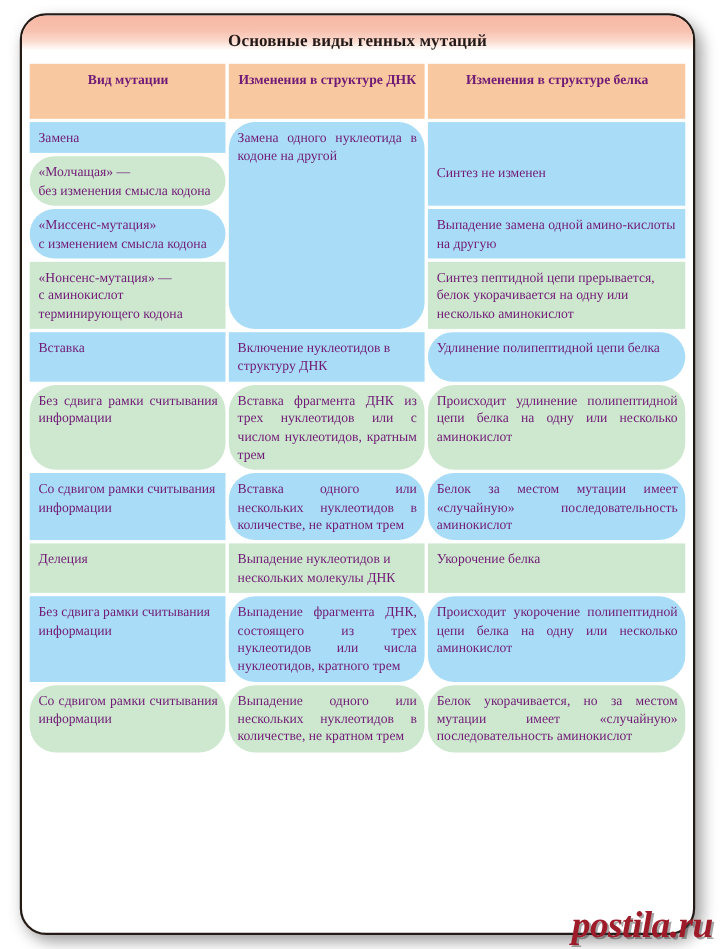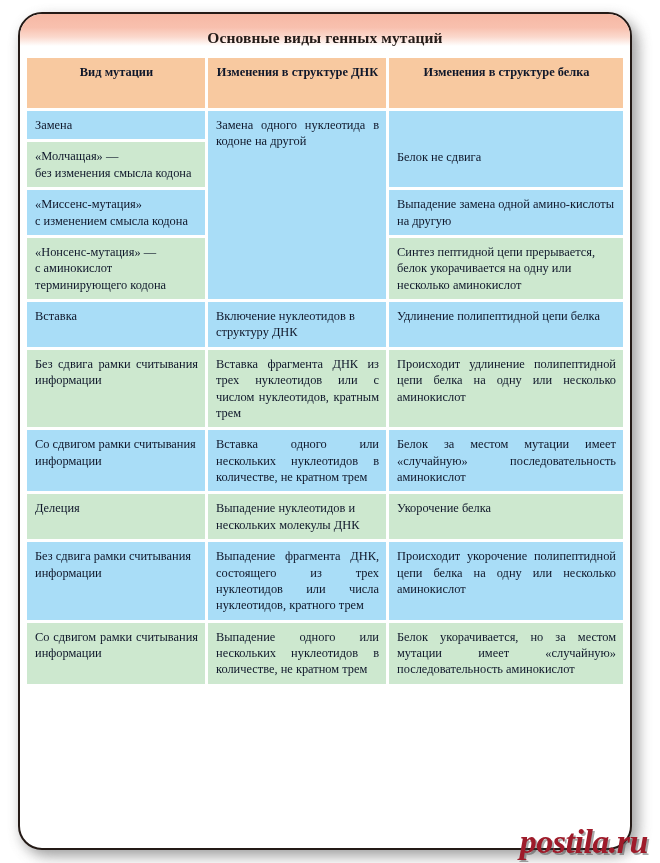--- a/index.html
+++ b/index.html
@@ -60,42 +60,42 @@
     margin: 0 auto;
     border-collapse: separate;
     border-spacing: 3px 3px;
     table-layout: fixed;
   }
   table.mut td, table.mut th {
     vertical-align: top;
     padding: 6px 7px 6px 8px;
     font-size: 12.4px;
     line-height: 1.32;
-    color: #0f172a;
+    color: #701a75;
   }
   col.c1 { width: 178px; }
   col.c2 { width: 178px; }
   col.c3 { width: 234px; }
 
   th.head {
     background: #f8c9a0;
     color: #241a16;
     font-weight: bold;
     font-size: 12.6px;
     text-align: center;
     vertical-align: middle;
     height: 50px;
     padding: 4px 6px;
     line-height: 1.25;
   }
 
   td.blue  { background: #a9ddf7; }
   td.green { background: #cde8cf; }
 
-  td.just { text-align: justify; text-justify: inter-word; }
+  td.just { text-align: justify; text-justify: inter-word; border-radius: 24px; }
   .b { font-weight: normal; }
 
   
   .tail { height: 18px; background: #ffffff; }
 
   
   .watermark {
     position: absolute;
     right: 12px; bottom: 2px;
     font-family: "Liberation Serif", "DejaVu Serif", serif;
@@ -137,21 +137,21 @@
         </tr>
       </thead>
       <tbody>
 
         <tr>
           <td class="blue">
             <span class="b">Замена</span>
           </td>
           <td class="blue just" rowspan="4">Замена одного нуклеотида в кодоне на другой</td>
           <td class="blue" rowspan="2">
-            <div style="padding-top:32px">Белок не сдвига</div>
+            <div style="padding-top:32px">Синтез не изменен</div>
           </td>
         </tr>
 
         <tr>
           <td class="green just">
             <span class="b">«Молчащая» —</span><br>
             <span>без изменения смысла кодона</span>
           </td>
         </tr>
 

